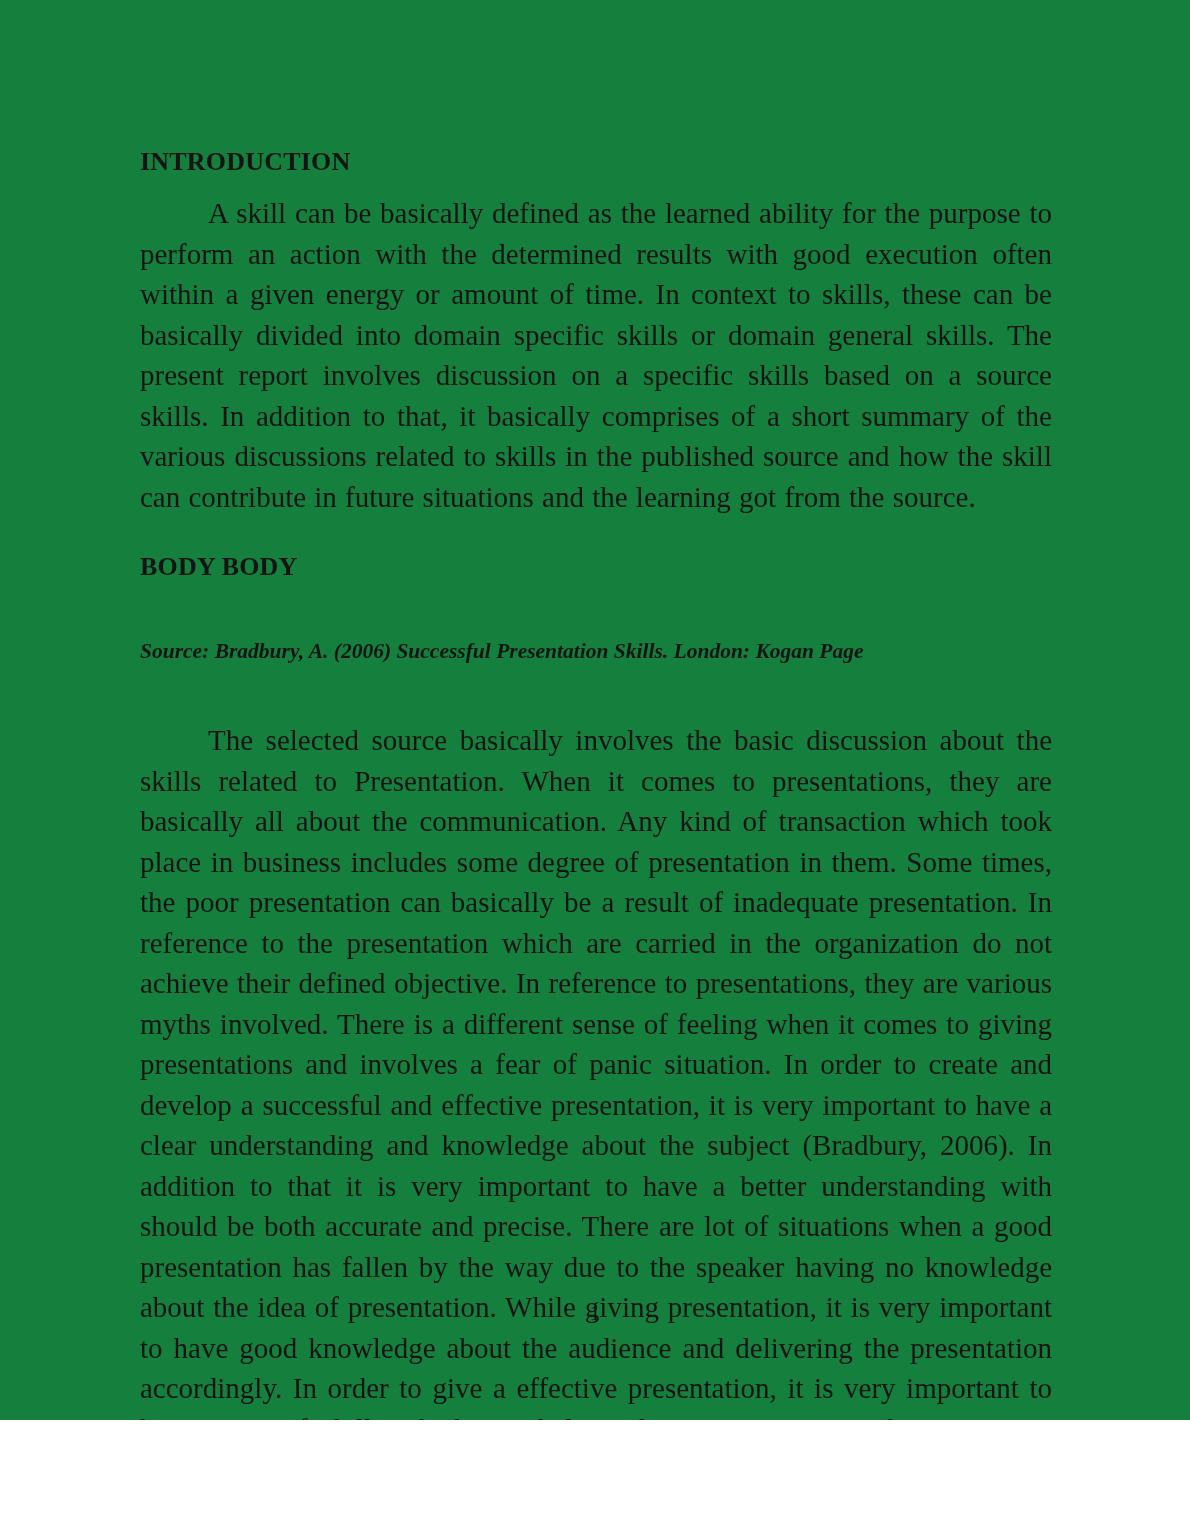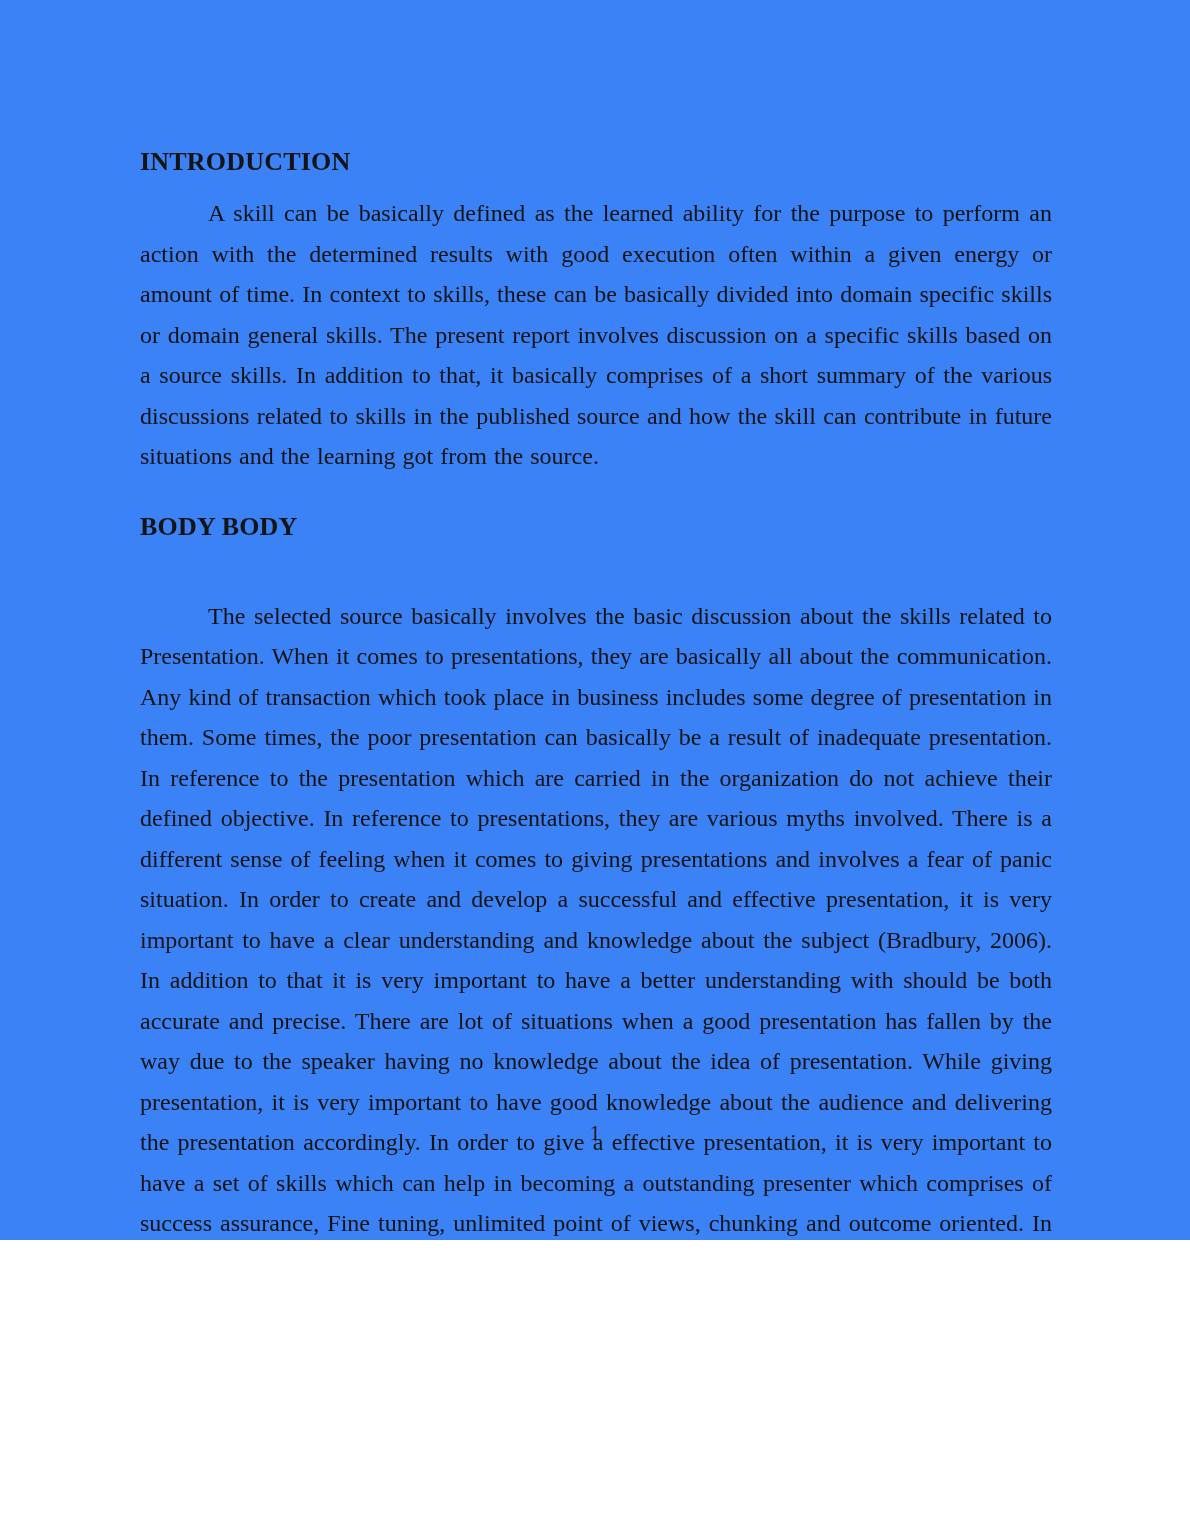--- a/index.html
+++ b/index.html
@@ -4,23 +4,23 @@
 <style>
   * { box-sizing: border-box; }
   html, body {
     margin: 0;
     padding: 0;
     background: #ffffff;
   }
   .page {
     position: relative;
     width: 1190px;
-    height: 1240px;
+    height: 1420px;
     margin: 0 auto;
-    background: #3b82f6;
+    background: #15803d;
     font-family: "Liberation Serif", serif;
     color: #141414;
     overflow: hidden;
   }
   .content {
     position: absolute;
     top: 146px;
     left: 140px;
     width: 912px;
   }
@@ -29,21 +29,21 @@
     font-weight: bold;
     letter-spacing: 0.2px;
     margin: 0 0 16px 0;
     line-height: 1.2;
   }
   .heading.main-body {
     margin-top: 34px;
     margin-bottom: 0;
   }
   .body-paragraph {
-    font-size: 24px;
+    font-size: 29px;
     line-height: 40.5px;
     text-align: justify;
     margin: 0;
     word-spacing: 1px;
   }
   .body-paragraph.indented {
     text-indent: 68px;
   }
   .source-line {
     font-size: 21.5px;
@@ -70,19 +70,20 @@
 
 <div class="page">
   <div class="content">
 
     <h1 class="heading">INTRODUCTION</h1>
 
     <p class="body-paragraph indented">A skill can be basically defined as the learned ability for the purpose to perform an action with the determined results with good execution often within a given energy or amount of time. In context to skills, these can be basically divided into domain specific skills or domain general skills. The present report involves discussion on a specific skills based on a source skills. In addition to that, it basically comprises of a short summary of the various discussions related to skills in the published source and how the skill can contribute in future situations and the learning got from the source.</p>
 
     <h1 class="heading main-body">BODY BODY</h1>
 
+    <p class="source-line">Source: Bradbury, A. (2006) Successful Presentation Skills. London: Kogan Page</p>
 
     <p class="body-paragraph indented after-source">The selected source basically involves the basic discussion about the skills related to Presentation. When it comes to presentations, they are basically all about the communication. Any kind of transaction which took place in business includes some degree of presentation in them. Some times, the poor presentation can basically be a result of inadequate presentation. In reference to the presentation which are carried in the organization do not achieve their defined objective. In reference to presentations, they are various myths involved. There is a different sense of feeling when it comes to giving presentations and involves a fear of panic situation. In order to create and develop a successful and effective presentation, it is very important to have a clear understanding and knowledge about the subject (Bradbury, 2006).  In addition to that it is very important to have a better understanding with should be both accurate and precise. There are lot of situations when a good presentation has fallen by the way due to the speaker having no knowledge about the idea of presentation. While giving presentation, it is very important to have good knowledge about the audience and delivering the presentation accordingly. In order to give a effective presentation, it is very important to have a set of skills which can help in becoming a outstanding presenter which comprises of success assurance, Fine tuning, unlimited point of views, chunking  and outcome oriented. In reference to fine tuning, it basically involves a skilled presenter continuously refining her material in order to make it highly accurate for the audience.</p>
 
   </div>
 
   <div class="page-number">1</div>
 </div>
 
 </body></html>

